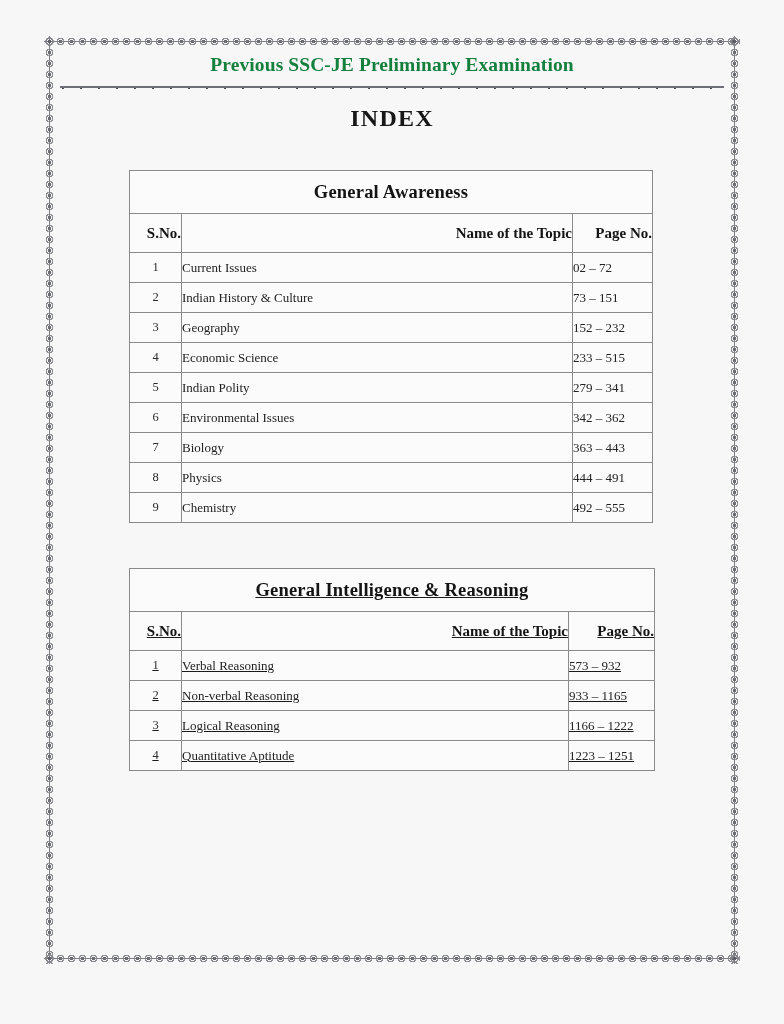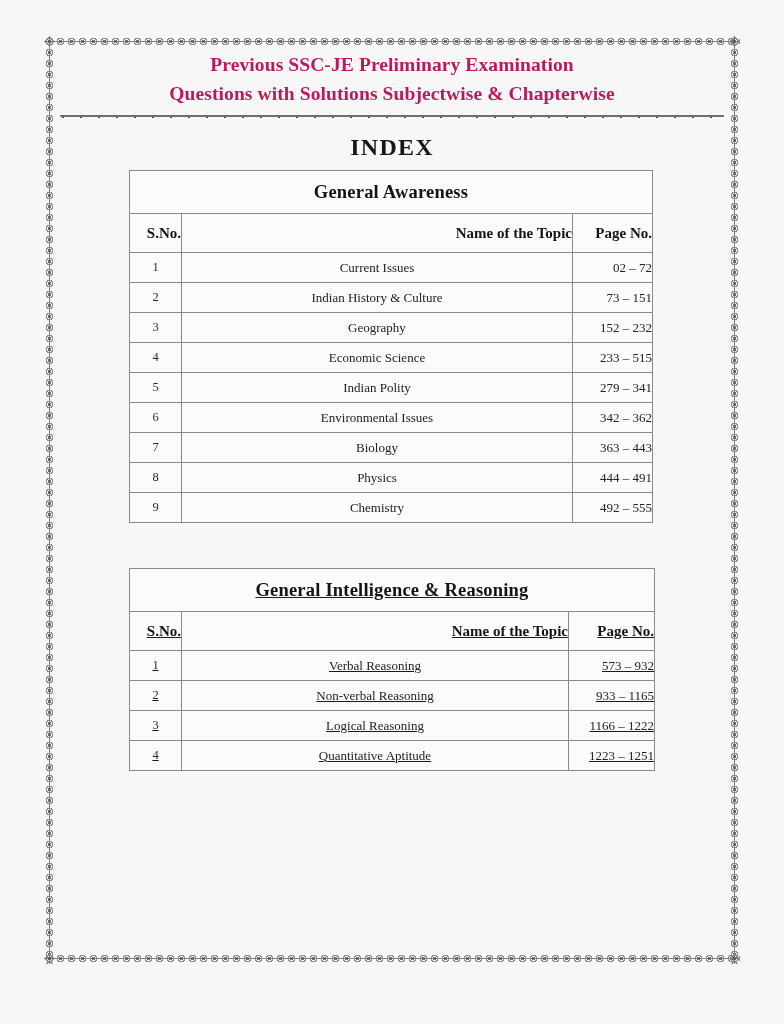--- a/index.html
+++ b/index.html
@@ -74,21 +74,21 @@
     left: 60px;
     top: 50px;
     width: 664px;
     text-align: center;
   }
   .title-line {
     font-weight: bold;
     font-size: 19.5px;
     letter-spacing: 0.1px;
     line-height: 29px;
-    color: #be185d;
+    color: #15803d;
     white-space: nowrap;
   }
 
   
   .rule-orn {
     margin-top: 5px;
     height: 7px;
     width: 100%;
     background-image:
       linear-gradient(to bottom, transparent 2.4px, #6f6f76 2.4px 4.2px, transparent 4.2px),
@@ -133,28 +133,28 @@
     height: 38px;
     color: #141414;
   }
   .cell-sno {
     text-align: center;
     font-size: 12.5px;
     height: 29px;
     color: #2a2a2a;
   }
   .cell-topic {
-    text-align: center;
+    text-align: left;
     font-size: 13px;
     height: 29px;
     padding-left: 9px;
     color: #222;
   }
   .cell-page {
-    text-align: right;
+    text-align: left;
     font-size: 13px;
     height: 29px;
     color: #222;
     white-space: nowrap;
   }
 
   
   #table-general-awareness { left: 129px; top: 170px; width: 523px; }
   #table-general-awareness .c-sno   { width: 52px; }
   #table-general-awareness .c-topic { width: 391px; }
@@ -175,21 +175,20 @@
   <div class="orn-edge orn-v orn-left"></div>
   <div class="orn-edge orn-v orn-right"></div>
   <div class="orn-corner corner-tl"></div>
   <div class="orn-corner corner-tr"></div>
   <div class="orn-corner corner-bl"></div>
   <div class="orn-corner corner-br"></div>
 </div>
 
 <div class="doc-header">
   <div class="title-line">Previous SSC-JE Preliminary Examination</div>
-  <div class="title-line">Questions with Solutions Subjectwise &amp; Chapterwise</div>
   <div class="rule-orn"></div>
   <div class="index-title">INDEX</div>
 </div>
 
 <table class="idx-table" id="table-general-awareness">
   <colgroup>
     <col class="c-sno">
       <col class="c-topic">
       <col class="c-page">
   </colgroup>

